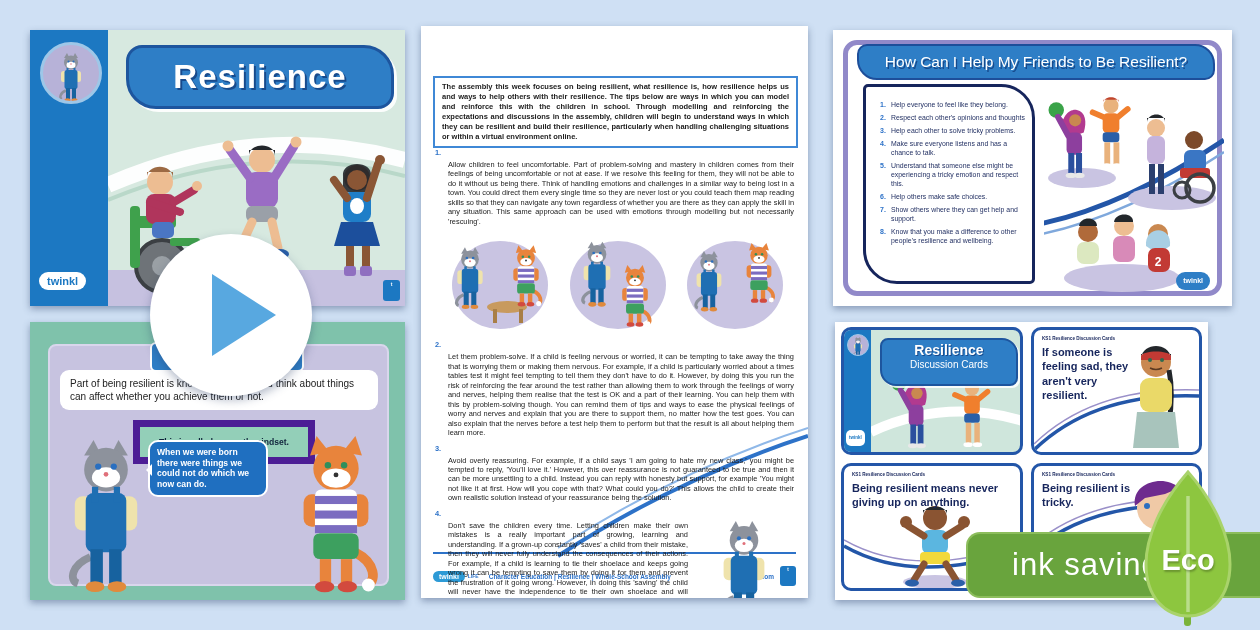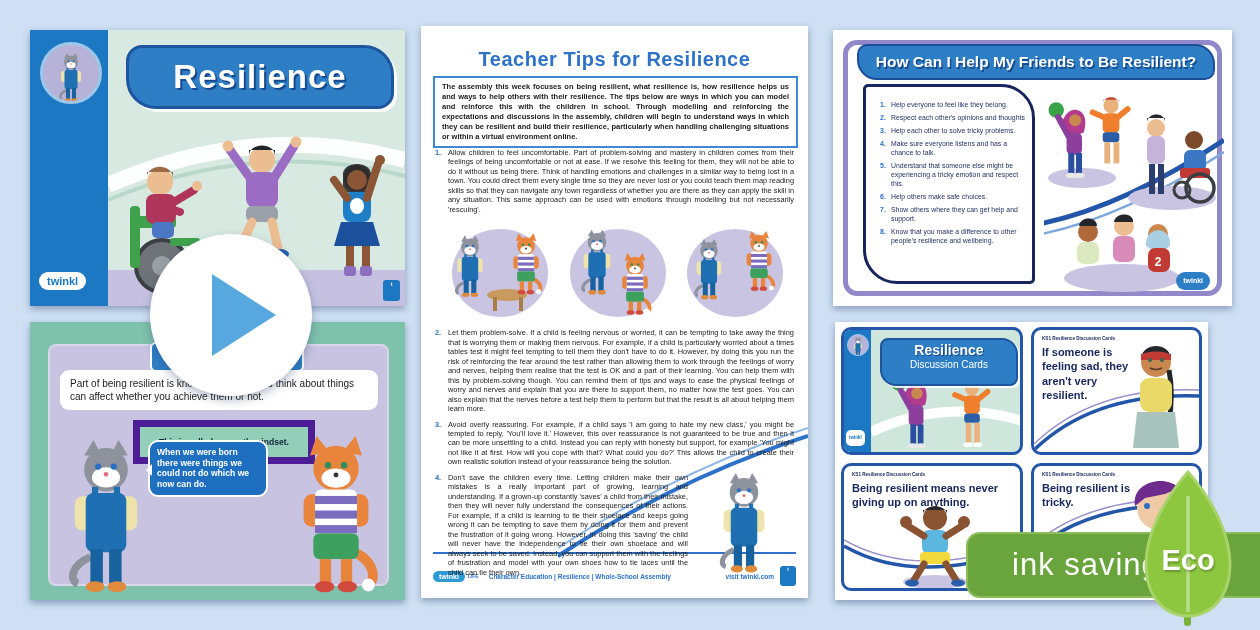--- a/index.html
+++ b/index.html
@@ -62,42 +62,42 @@
   
   .doc{left:421px;top:26px;width:387px;height:572px;overflow:hidden;}
   .doc-title{position:absolute;left:0;top:22px;width:100%;text-align:center;color:#2d72c8;
     font-size:20px;font-weight:bold;letter-spacing:.5px;}
   .doc-intro{position:absolute;left:12px;top:50px;width:347px;border:2px solid #3f88d6;
     padding:4px 7px;font-size:7.5px;line-height:1.34;font-weight:bold;color:#1b1b1b;text-align:justify;}
   .doc-body{position:absolute;left:14px;top:122px;width:359px;font-size:7.4px;line-height:1.28;
     color:#1b1b1b;z-index:2;}
   .tip{display:flex;margin-bottom:6px;}
   .tip .num{color:#2d72c8;font-weight:bold;width:13px;flex:none;}
-  .tip .txt{text-align:justify;}
+  .tip .txt{text-align:justify;margin-top:12px;}
   .scene-row{display:flex;justify-content:space-between;align-items:center;height:102px;margin:2px 0 6px 10px;width:345px;}
   .tip4 .cat-right{float:right;width:100px;height:102px;margin:0 0 2px 6px;}
   .doc-swoosh{position:absolute;right:0;bottom:40px;z-index:1;}
   .doc-rule{position:absolute;left:12px;bottom:44px;width:363px;height:2px;background:#2d72c8;}
   .doc-footer{position:absolute;left:12px;bottom:12px;width:363px;display:flex;align-items:center;}
   .doc-footer .brand{background:#2d9ad6;color:#fff;font-weight:bold;font-size:7px;border-radius:8px;
     padding:2px 6px;position:relative;}
   .doc-footer .brand-sub{color:#2d72c8;font-size:5px;font-weight:bold;margin-left:3px;}
   .doc-footer .crumb{color:#2d72c8;font-weight:bold;font-size:6.5px;margin-left:10px;}
   .doc-footer .visit{margin-left:auto;color:#2d72c8;font-weight:bold;font-size:6.5px;margin-right:6px;}
   .doc-footer .badge2{width:16px;height:20px;background:#1c78c2;border-radius:3px;color:#fff;
     font-size:4.5px;font-weight:bold;text-align:center;line-height:8px;}
 
   
   .friends{left:833px;top:30px;width:399px;height:276px;overflow:hidden;}
   .friends .frame{position:absolute;left:10px;top:10px;right:10px;bottom:10px;
     border:5px solid #9189c9;border-radius:14px;}
   .friends .banner2{position:absolute;left:24px;top:14px;width:354px;height:32px;background:#2e7ec6;
     border:2px solid #1d4e9a;border-radius:10px 20px 10px 20px;display:flex;align-items:center;
     justify-content:center;z-index:3;}
-  .friends .banner2 span{color:#fff;font-weight:bold;font-size:15.5px;text-shadow:1.5px 1.5px 0 #174a8c;}
+  .friends .banner2 span{color:#fff;font-weight:normal;font-size:15.5px;text-shadow:1.5px 1.5px 0 #174a8c;}
   .friends .listpanel{position:absolute;left:30px;top:54px;width:172px;height:200px;background:#fff;
     border:3px solid #16255c;border-radius:5px 34px 5px 34px;padding:14px 6px 6px 14px;
     box-sizing:border-box;z-index:3;}
   .fitem{display:flex;margin-bottom:4px;}
   .fitem .num{color:#2d72c8;font-weight:bold;font-size:7px;width:11px;flex:none;}
   .fitem .txt{color:#1c2a5e;font-size:6.9px;line-height:1.3;}
   .friends .art{position:absolute;right:8px;top:40px;z-index:2;}
   .friends .cloud{position:absolute;right:22px;bottom:16px;background:#2e7ec6;color:#fff;
     font-size:7px;padding:2px 7px;z-index:4;}
 
@@ -275,21 +275,20 @@
   <svg class="cat" width="96" height="156" viewBox="0 0 60 100">
       <use href="#sym-cat"></use>
     </svg>
   <svg class="fox" width="102" height="162" viewBox="0 0 60 100">
       <use href="#sym-fox"></use>
     </svg>
   <div class="bubble cat-b">When we were born there were things we could not do which we now can do.</div>
 </div>
 
 <div class="page doc">
-  <div class="doc-title">Teacher Tips for Resilience</div>
   <div class="doc-intro">The assembly this week focuses on being resilient, what resilience is, how resilience helps us and ways to help others with their resilience. The tips below are ways in which you can model and reinforce this with the children in school. Through modelling and reinforcing the expectations and discussions in the assembly, children will begin to understand ways in which they can be resilient and build their resilience, particularly when handling challenging situations or within a virtual environment online.</div>
   <svg class="doc-swoosh" width="250" height="140" viewBox="0 0 250 140">
     <path d="M0,138 Q120,60 250,18" stroke="#2d72c8" stroke-width="4" fill="none"></path>
     <path d="M0,130 Q120,52 250,10" stroke="#8fb8e8" stroke-width="2" fill="none"></path>
   </svg>
   <div class="doc-body">
     <div class="tip">
       <span class="num">1.</span>
       <span class="txt">Allow children to feel uncomfortable. Part of problem-solving and mastery in children comes from their feelings of being uncomfortable or not at ease. If we resolve this feeling for them, they will not be able to do it without us being there. Think of handling emotions and challenges in a similar way to being lost in a town. You could direct them every single time so they are never lost or you could teach them map reading skills so that they can navigate any town regardless of whether you are there as they can apply the skill in any situation. This same approach can be used with emotions through modelling but not necessarily 'rescuing'.</span>
     </div>

